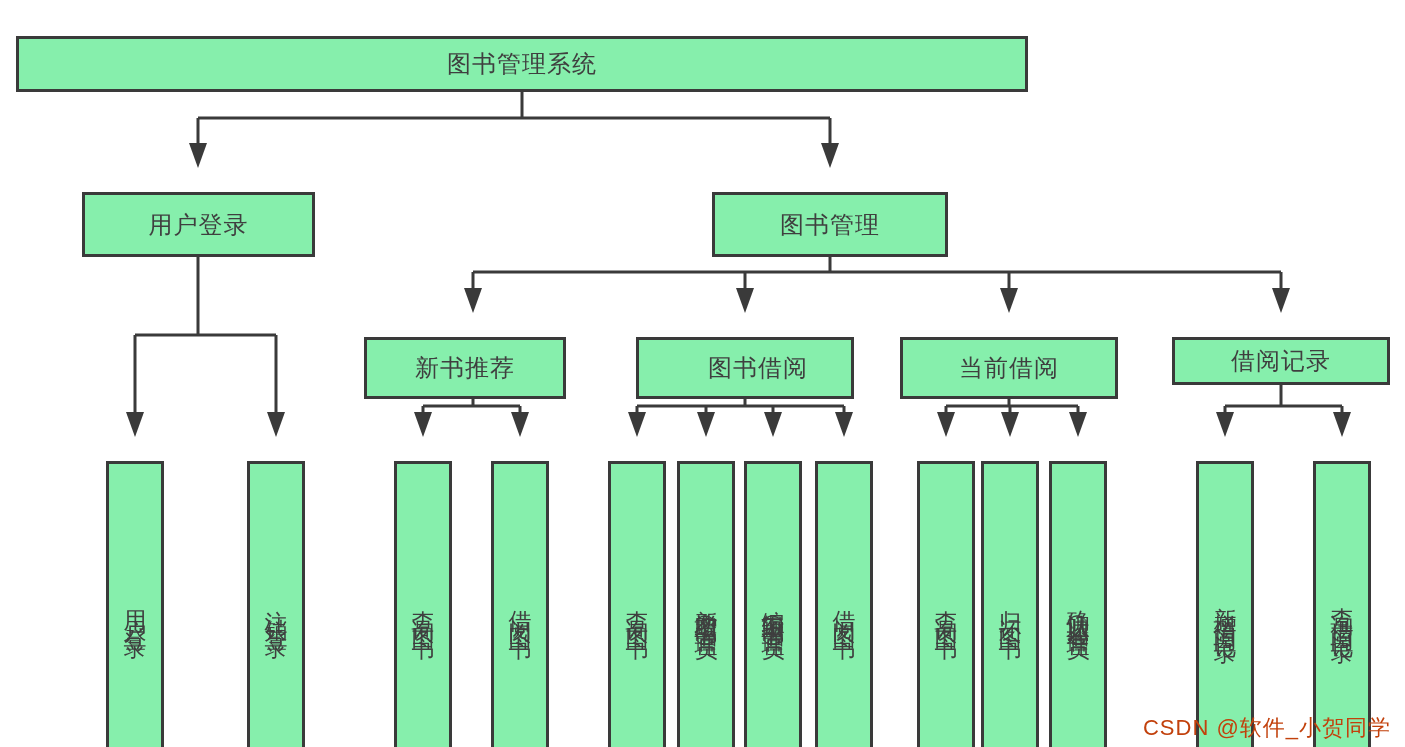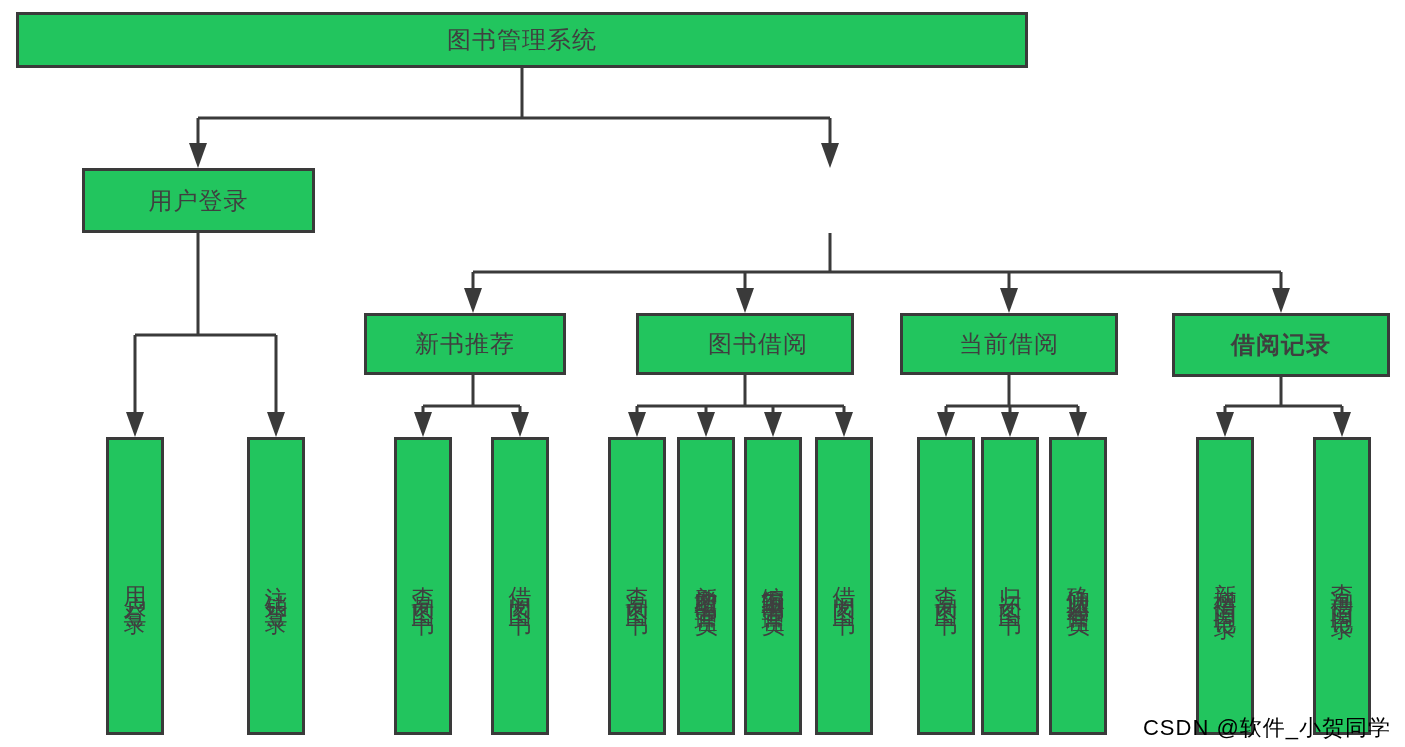--- a/index.html
+++ b/index.html
@@ -2,33 +2,33 @@
 <html><head>
 <meta charset="utf-8">
 <style>
   html,body{margin:0;padding:0;background:#ffffff;}
   #canvas{
     position:relative;width:1405px;height:747px;background:#ffffff;
     font-family:"Liberation Sans","DejaVu Sans",sans-serif;overflow:hidden;
   }
   #connectors{position:absolute;left:0;top:0;width:1405px;height:747px;z-index:1;}
   .node{
-    position:absolute;background:#22c55e;border:3px solid #3a3a3a;box-sizing:border-box;
-    display:flex;align-items:center;justify-content:center;color:#3f3f3f;z-index:2;
+    position:absolute;background:#86efac;border:3px solid #3a3a3a;box-sizing:border-box;
+    display:flex;align-items:center;justify-content:center;color:#3f3f3f;z-index:2;margin-top:24px;
   }
   .hbox{font-size:24px;letter-spacing:1px;}
   .vtext{
     writing-mode:vertical-rl;text-orientation:mixed;
     font-size:23px;color:#3f3f3f;line-height:1;
   }
   .ls8{letter-spacing:9px;}
   .ls7{letter-spacing:7px;}
   .ls5{letter-spacing:4px;}
   .watermark{
-    position:absolute;top:713px;right:14px;font-size:22px;color:#000000;
+    position:absolute;top:713px;right:14px;font-size:22px;color:#c2410c;
     letter-spacing:1px;z-index:3;white-space:nowrap;
   }
 </style>
 </head>
 <body>
 
 <div id="canvas">
 
   <svg id="connectors" viewBox="0 0 1405 747" xmlns="http://www.w3.org/2000/svg">
     <g stroke="#3a3a3a" stroke-width="3" fill="none">
@@ -63,31 +63,34 @@
     </g>
   </svg>
 
   <div class="node hbox" style="left:16px;top:12px;width:1012px;height:56px;">
     <span>图书管理系统</span>
   </div>
 
   <div class="node hbox" style="left:82px;top:168px;width:233px;height:65px;">
     <span>用户登录</span>
   </div>
+  <div class="node hbox" style="left:712px;top:168px;width:236px;height:65px;">
+    <span>图书管理</span>
+  </div>
 
   <div class="node hbox" style="left:364px;top:313px;width:202px;height:62px;">
     <span>新书推荐</span>
   </div>
   <div class="node hbox" style="left:636px;top:313px;width:218px;height:62px;padding-left:26px;">
     <span>图书借阅</span>
   </div>
   <div class="node hbox" style="left:900px;top:313px;width:218px;height:62px;text-align:center;">
     <span>当前借阅</span>
   </div>
-  <div class="node hbox" style="left:1172px;top:313px;width:218px;height:64px;font-weight:bold;">
+  <div class="node hbox" style="left:1172px;top:313px;width:218px;height:48px;">
     <span>借阅记录</span>
   </div>
 
   <div class="node" style="left:106px;top:437px;width:58px;height:298px;">
     <span class="vtext ls8">用户登录</span>
   </div>
   <div class="node" style="left:247px;top:437px;width:58px;height:298px;">
     <span class="vtext ls8">注销登录</span>
   </div>
 

